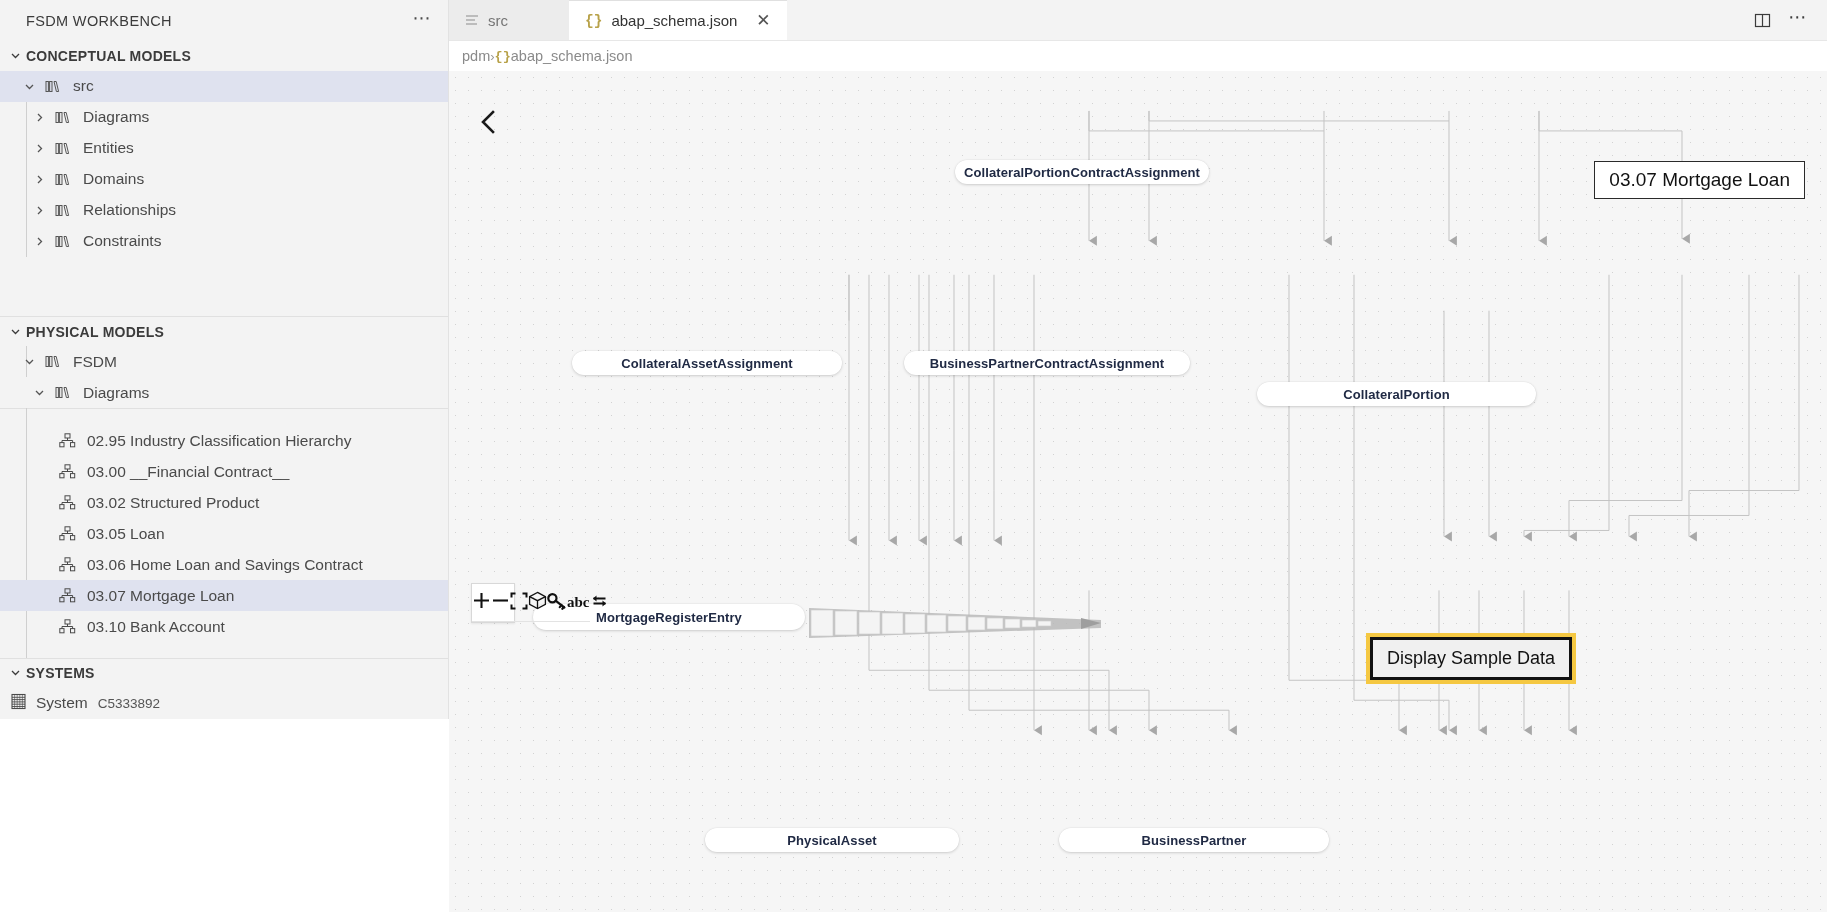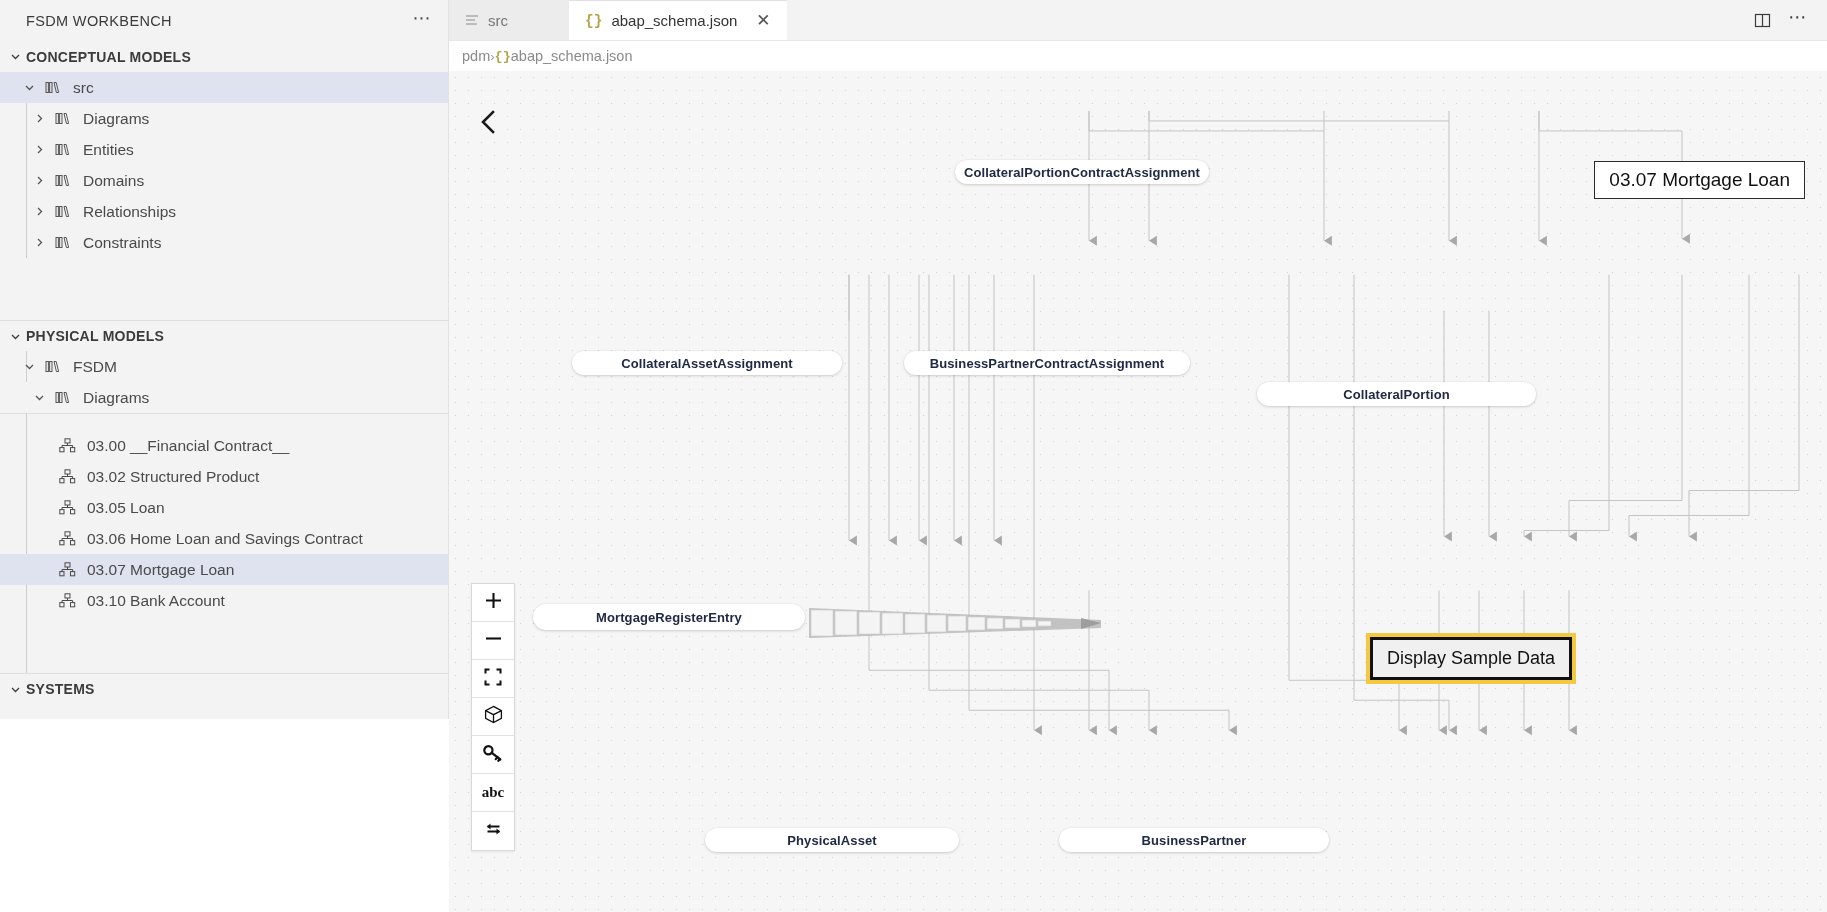--- a/index.html
+++ b/index.html
@@ -169,21 +169,21 @@
     font-size: 18px; color: #111; white-space: nowrap;
     font-family: "Liberation Sans", sans-serif;
   }
 
   
   .zoom-toolbar {
     position: absolute; left: 484px; top: 640px;
     width: 44px;
     background: #ffffff;
     border: 1px solid #d8d8d8;
-    display: flex; flex-direction: column;
+    display: flex; flex-direction: row;
     z-index: 35;
     box-shadow: 0 1px 2px rgba(0,0,0,0.07);
   }
   .zt-btn {
     height: 38px; display: flex; align-items: center;
     justify-content: center; cursor: pointer;
     border-bottom: 1px solid #e3e3e3; color: #111;
   }
   .zt-btn:last-child { border-bottom: none; }
   .zt-btn .abc { font-size: 15px; font-weight: 600;
@@ -372,20 +372,32 @@
       <div class="row">
         <span class="ind" style="width:54px"></span>
         <span class="ico">
           <svg width="17" height="15" viewBox="0 0 17 15">
               <rect x="6" y="0.8" width="5" height="4.2" fill="none" stroke="#4a4a4a" stroke-width="1"></rect>
               <rect x="0.8" y="9.6" width="4.2" height="4.2" fill="none" stroke="#4a4a4a" stroke-width="1"></rect>
               <rect x="11.5" y="9.6" width="4.2" height="4.2" fill="none" stroke="#4a4a4a" stroke-width="1"></rect>
               <path d="M8.5 5 L8.5 7.5 M3 9.6 L3 7.5 L13.6 7.5 L13.6 9.6" fill="none" stroke="#4a4a4a" stroke-width="1"></path>
             </svg>
         </span>
+        <span class="lbl">02.95 Industry Classification Hierarchy</span>
+      </div>
+      <div class="row">
+        <span class="ind" style="width:54px"></span>
+        <span class="ico">
+          <svg width="17" height="15" viewBox="0 0 17 15">
+              <rect x="6" y="0.8" width="5" height="4.2" fill="none" stroke="#4a4a4a" stroke-width="1"></rect>
+              <rect x="0.8" y="9.6" width="4.2" height="4.2" fill="none" stroke="#4a4a4a" stroke-width="1"></rect>
+              <rect x="11.5" y="9.6" width="4.2" height="4.2" fill="none" stroke="#4a4a4a" stroke-width="1"></rect>
+              <path d="M8.5 5 L8.5 7.5 M3 9.6 L3 7.5 L13.6 7.5 L13.6 9.6" fill="none" stroke="#4a4a4a" stroke-width="1"></path>
+            </svg>
+        </span>
         <span class="lbl">03.00 __Financial Contract__</span>
       </div>
       <div class="row">
         <span class="ind" style="width:54px"></span>
         <span class="ico">
           <svg width="17" height="15" viewBox="0 0 17 15">
               <rect x="6" y="0.8" width="5" height="4.2" fill="none" stroke="#4a4a4a" stroke-width="1"></rect>
               <rect x="0.8" y="9.6" width="4.2" height="4.2" fill="none" stroke="#4a4a4a" stroke-width="1"></rect>
               <rect x="11.5" y="9.6" width="4.2" height="4.2" fill="none" stroke="#4a4a4a" stroke-width="1"></rect>
               <path d="M8.5 5 L8.5 7.5 M3 9.6 L3 7.5 L13.6 7.5 L13.6 9.6" fill="none" stroke="#4a4a4a" stroke-width="1"></path>
@@ -445,20 +457,31 @@
 
     <div class="section-header bordered">
       <span class="twisty">
         <svg width="13" height="13" viewBox="0 0 13 13">
             <path d="M3 5 L6.5 8.5 L10 5" fill="none" stroke="#3b3b3b" stroke-width="1.3"></path>
           </svg>
       </span>
       <span>SYSTEMS</span>
     </div>
 
+    <div class="systems-row">
+      <span class="ico">
+        <svg width="17" height="17" viewBox="0 0 17 17">
+            <rect x="2" y="1.5" width="13" height="14" fill="none" stroke="#4a4a4a" stroke-width="1.1"></rect>
+            <path d="M2 4.3h13M2 6.6h13M2 8.9h13M2 11.2h13M2 13.5h13" stroke="#4a4a4a" stroke-width="0.9"></path>
+            <path d="M4.6 1.5v14M7.2 1.5v14M9.8 1.5v14M12.4 1.5v14" stroke="#4a4a4a" stroke-width="0.6"></path>
+          </svg>
+      </span>
+      <span class="nm">System</span>
+      <span class="code">C5333892</span>
+    </div>
 
     <div class="spacer"></div>
   </aside>
 
   <section class="main">
 
     <div class="tabbar">
       <div class="tab">
         <span>
           <svg width="14" height="12" viewBox="0 0 14 12">

